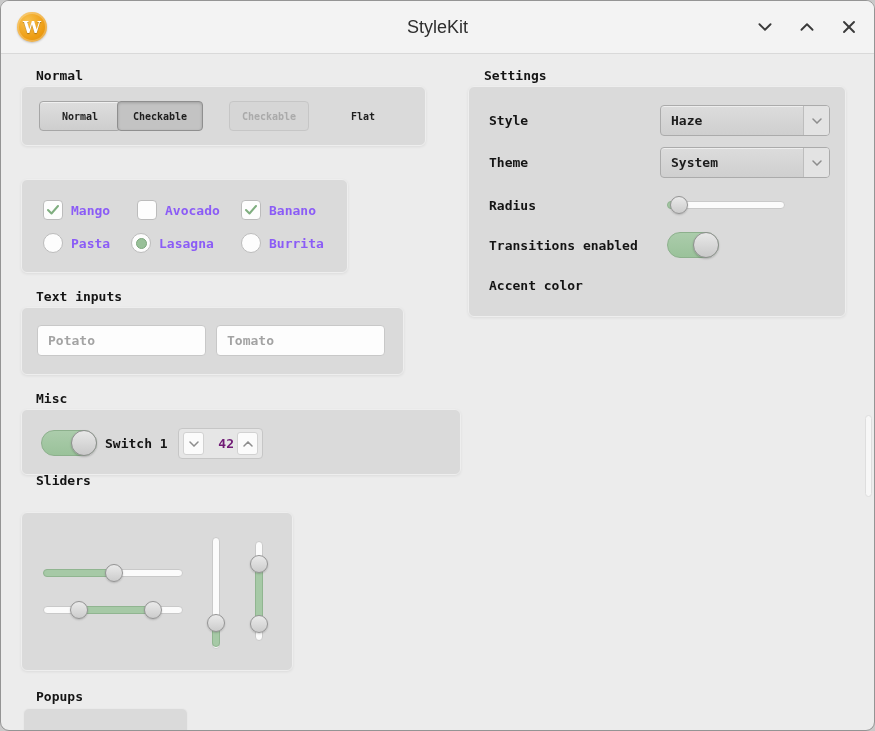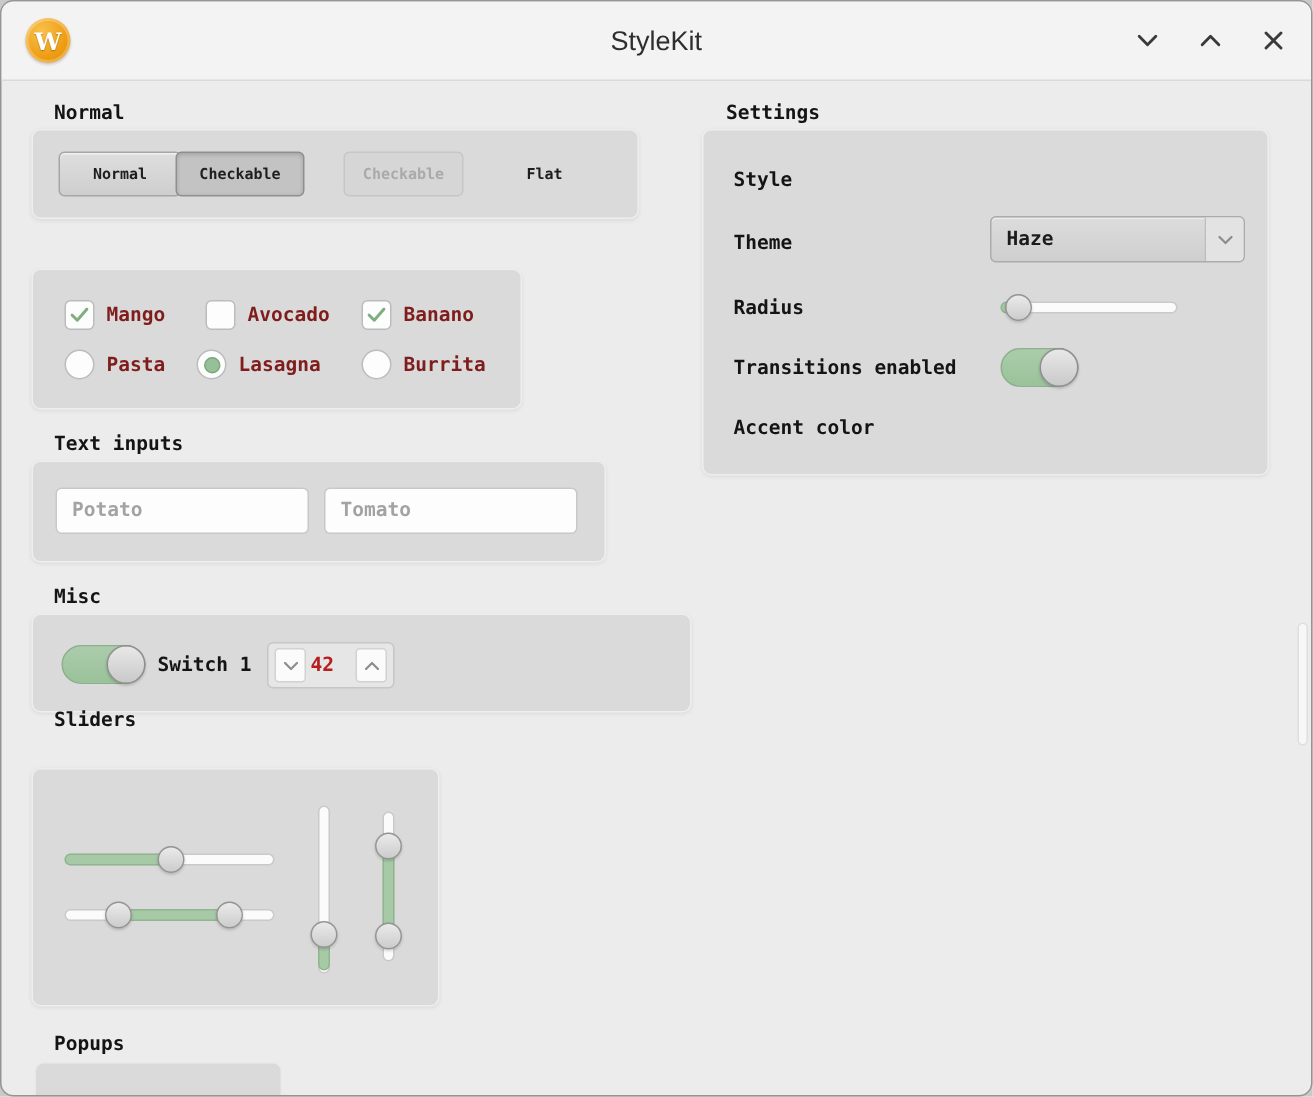--- a/index.html
+++ b/index.html
@@ -47,21 +47,21 @@
                 cursor:pointer; }
   .checkbox { width:20px; height:20px; background:#fdfdfd; border:1px solid #bcbcbc;
               border-radius:4px; display:flex; align-items:center; justify-content:center; }
   .checkbox svg { display:none; }
   .checkbox.checked svg { display:block; }
   .radio { width:20px; height:20px; background:#fdfdfd; border:1px solid #bcbcbc;
            border-radius:50%; display:flex; align-items:center; justify-content:center; }
   .radio .dot { width:11px; height:11px; border-radius:50%; background:#98c098;
                 border:1px solid #7da67d; display:none; }
   .radio.selected .dot { display:block; }
-  .check-label { font-size:13px; font-weight:bold; color:#7f1d1d; white-space:nowrap; }
+  .check-label { font-size:13px; font-weight:bold; color:#8b5cf6; white-space:nowrap; }
 
   
   .text-input { position:absolute; height:31px; background:#fdfdfd; border:1px solid #c8c8c8;
                 border-radius:4px; padding:0 10px; font-family:inherit; font-size:13px;
                 font-weight:bold; color:#333; outline:none; }
   .text-input::placeholder { color:#a3a3a3; font-weight:bold; }
 
   
   .switch { position:absolute; border-radius:13px;
             background:linear-gradient(#abccab,#9ac29a); border:1px solid #8cb08c;
@@ -69,26 +69,26 @@
   .switch .knob { position:absolute; top:-1px; right:-1px; width:26px; height:26px;
                   border-radius:50%; background:linear-gradient(#e8e8e8,#c9c9c9);
                   border:1px solid #8f8f8f; box-shadow:0 1px 2px rgba(0,0,0,.2); }
 
   
   .spinbox { position:absolute; background:#e6e6e6; border:1px solid #c6c6c6;
              border-radius:4px; display:flex; align-items:center; padding:0 4px; gap:3px; }
   .spin-btn { width:21px; height:23px; background:#fbfbfb; border:1px solid #d2d2d2;
               border-radius:3px; display:flex; align-items:center; justify-content:center;
               color:#8d8d8d; cursor:pointer; flex:0 0 auto; }
-  .spin-value { flex:1; text-align:left; font-size:13px; font-weight:bold; color:#b91c1c; }
+  .spin-value { flex:1; text-align:right; font-size:13px; font-weight:bold; color:#701a75; }
 
   
   .combo { position:absolute; background:linear-gradient(#dcdcdc,#cfcfcf);
            border:1px solid #ababab; border-radius:4px; display:flex; align-items:center;
-           cursor:pointer; box-shadow:inset 0 1px 0 rgba(255,255,255,.5);margin-top:39px; }
+           cursor:pointer; box-shadow:inset 0 1px 0 rgba(255,255,255,.5); }
   .combo-value { flex:1; padding-left:10px; font-size:13px; font-weight:bold; color:#1c1c1c;
                  white-space:nowrap; overflow:hidden; }
   .combo-arrow { width:26px; align-self:stretch; background:#e3e3e3;
                  border-left:1px solid #bdbdbd; border-radius:0 3px 3px 0;
                  display:flex; align-items:center; justify-content:center; color:#8d8d8d; }
 
   
   .slider { position:absolute; }
   .slider .track { position:absolute; background:#fbfbfb; border:1px solid #c9c9c9;
                    border-radius:4px; }
@@ -246,20 +246,28 @@
   <div class="combo" style="left:659px;top:104px;width:170px;height:31px">
     <span class="combo-value">Haze</span>
     <span class="combo-arrow">
         <svg width="10" height="6" viewBox="0 0 10 6">
           <polyline points="1,1 5,5 9,1" fill="none" stroke="currentColor" stroke-width="1.5" stroke-linecap="round"></polyline>
         </svg>
       </span>
   </div>
 
   <div class="section-label" style="left:488px;top:154px">Theme</div>
+  <div class="combo" style="left:659px;top:146px;width:170px;height:31px">
+    <span class="combo-value">System</span>
+    <span class="combo-arrow">
+        <svg width="10" height="6" viewBox="0 0 10 6">
+          <polyline points="1,1 5,5 9,1" fill="none" stroke="currentColor" stroke-width="1.5" stroke-linecap="round"></polyline>
+        </svg>
+      </span>
+  </div>
 
   <div class="section-label" style="left:488px;top:197px">Radius</div>
   <div class="slider h" style="left:666px;top:195px;width:118px;height:18px">
     <div class="track"></div>
     <div class="fill" style="left:0;width:12px"></div>
     <div class="handle" style="left:3px"></div>
   </div>
 
   <div class="section-label" style="left:488px;top:237px">Transitions enabled</div>
   <div class="switch" style="left:666px;top:231px;width:52px;height:26px">

